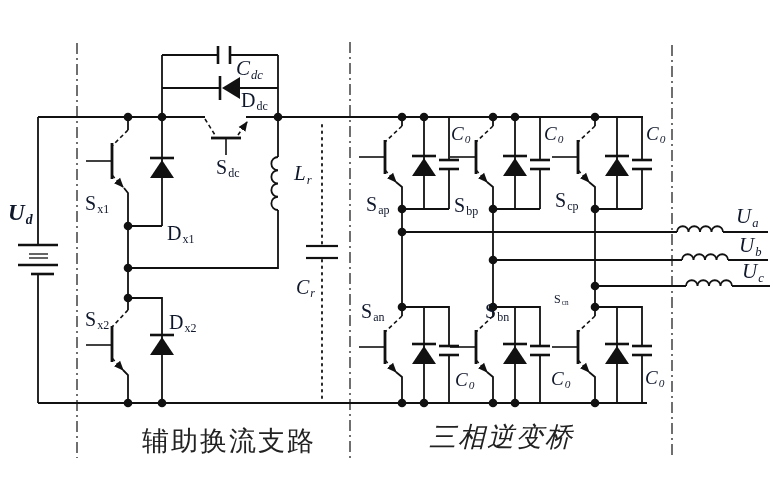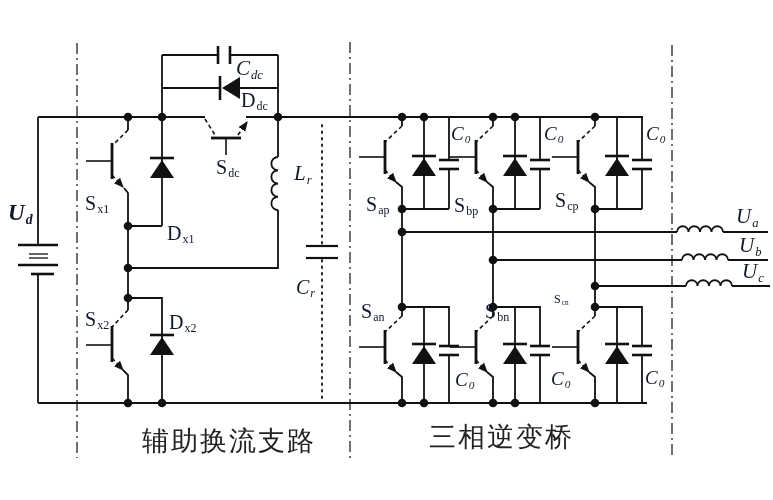--- a/index.html
+++ b/index.html
@@ -344,15 +344,15 @@
 <div class="lbl it" style="left:646px;top:124px;font-size:19px;"><span class="m">C</span><span class="sb">0</span></div>
 <div class="lbl it" style="left:455px;top:370px;font-size:19px;"><span class="m">C</span><span class="sb">0</span></div>
 <div class="lbl it" style="left:551px;top:369px;font-size:19px;"><span class="m">C</span><span class="sb">0</span></div>
 <div class="lbl it" style="left:645px;top:368px;font-size:19px;"><span class="m">C</span><span class="sb">0</span></div>
 
 <div class="lbl it" style="left:736px;top:206px;font-size:21px;"><span class="m">U</span><span class="sb">a</span></div>
 <div class="lbl it" style="left:739px;top:235px;font-size:21px;"><span class="m">U</span><span class="sb">b</span></div>
 <div class="lbl it" style="left:742px;top:261px;font-size:21px;font-family:Liberation Serif, serif;"><span class="m">U</span><span class="sb">c</span></div>
 
 <div class="section-label" style="left:142px;top:423px;">辅助换流支路</div>
-<div class="section-label" style="left:429px;top:419px;">三相逆变桥</div>
+<div class="section-label" style="left:429px;top:419px;font-style:italic;">三相逆变桥</div>
 
 </div>
 
 </body></html>

